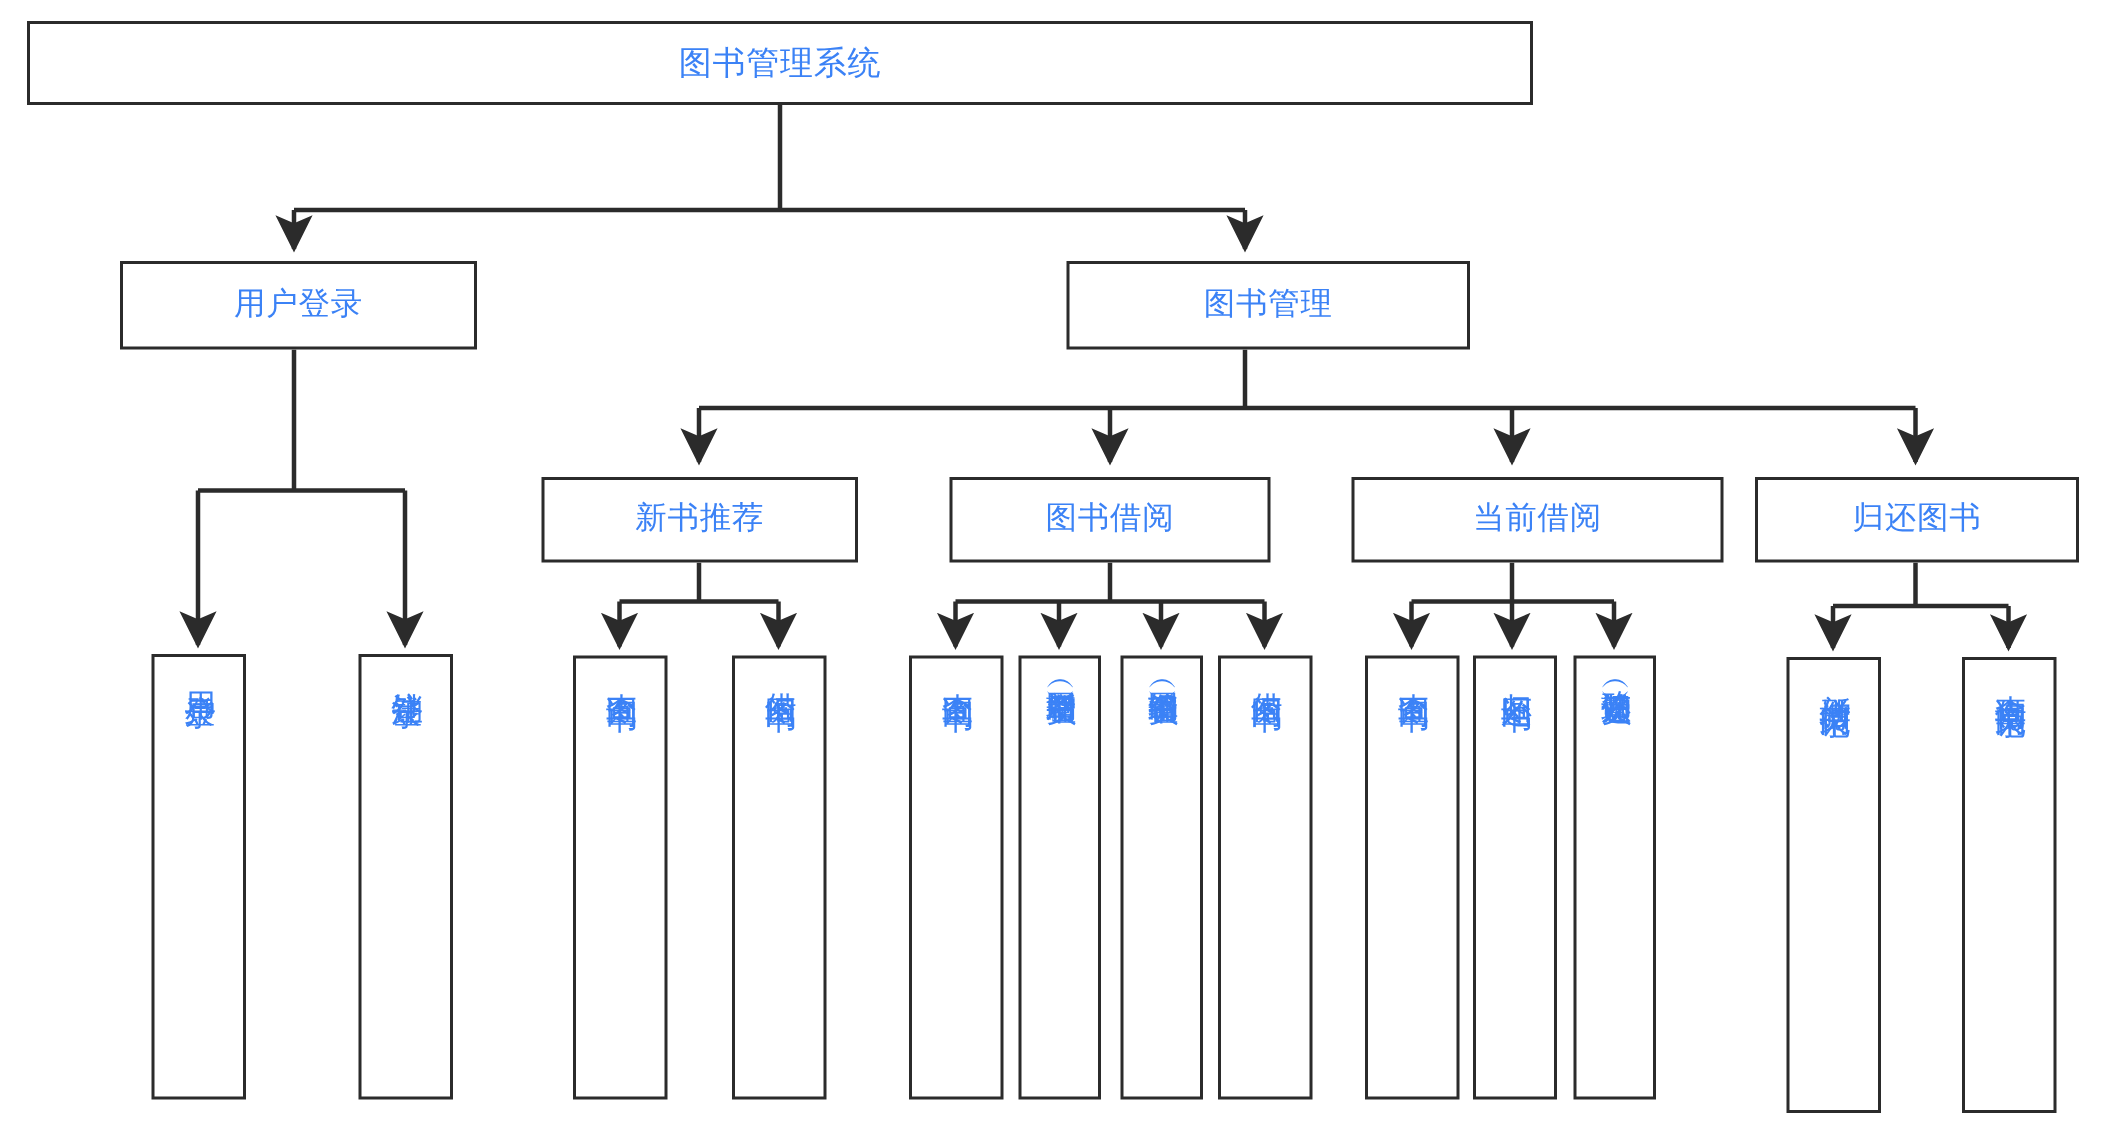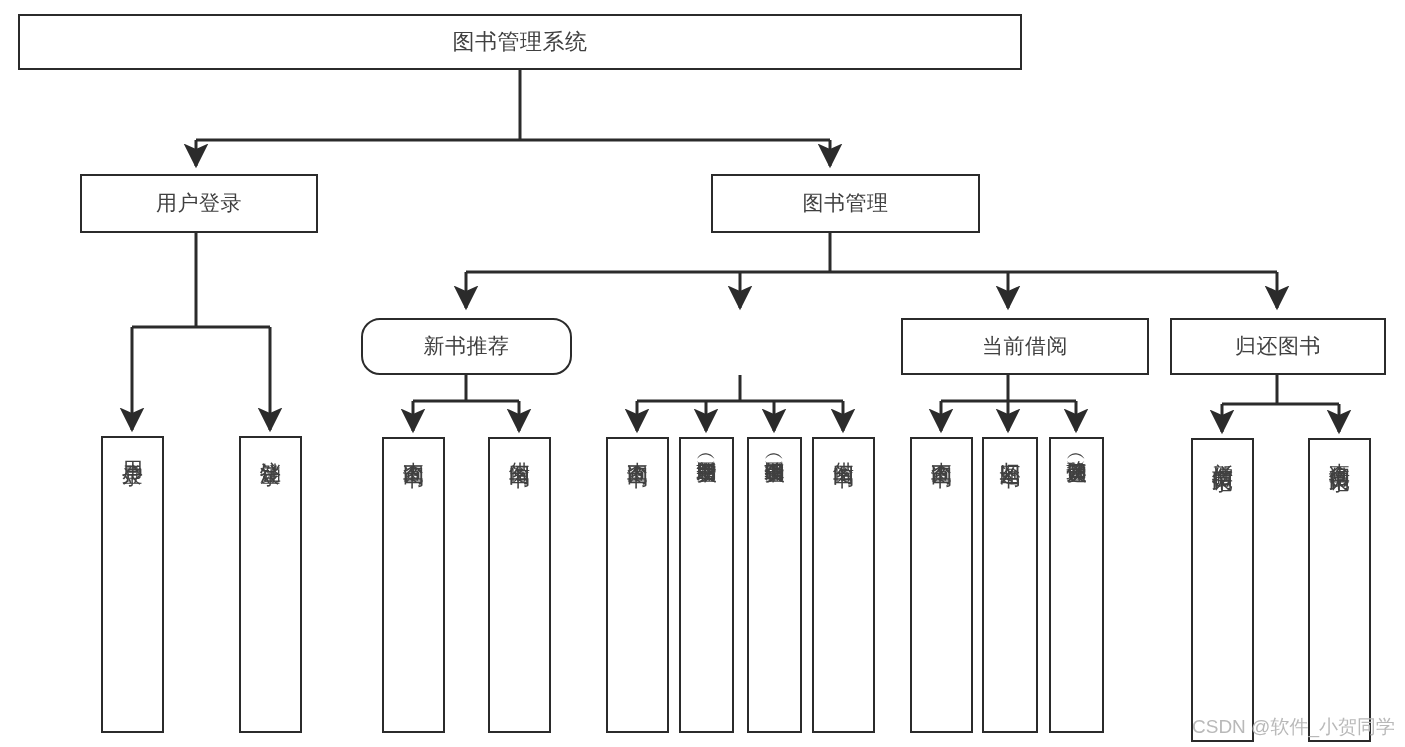--- a/index.html
+++ b/index.html
@@ -33,21 +33,21 @@
     border: 2px solid #2b2b2b;
     display: flex;
     align-items: center;
     justify-content: center;
     color: #2f2f2f;
   }
   .node .lbl {
     display: block;
     text-align: center;
     line-height: 1.18;
-    color: #404040;
+    color: #3b82f6;
     white-space: nowrap;
   }
   
   .node.horiz .lbl {
     font-size: 21px;
     letter-spacing: 0.5px;
   }
   .node.root .lbl {
     font-size: 22px;
   }
@@ -135,22 +135,25 @@
     <span class="lbl">图书管理系统</span>
   </div>
 
   <div class="node horiz" style="left:80px; top:174px; width:238px; height:59px;">
     <span class="lbl">用户登录</span>
   </div>
   <div class="node horiz" style="left:711px; top:174px; width:269px; height:59px;">
     <span class="lbl">图书管理</span>
   </div>
 
-  <div class="node horiz" style="left:361px; top:318px; width:211px; height:57px;border-radius:19px;">
+  <div class="node horiz" style="left:361px; top:318px; width:211px; height:57px;">
     <span class="lbl">新书推荐</span>
+  </div>
+  <div class="node horiz" style="left:633px; top:318px; width:214px; height:57px;">
+    <span class="lbl">图书借阅</span>
   </div>
   <div class="node horiz" style="left:901px; top:318px; width:248px; height:57px;">
     <span class="lbl">当前借阅</span>
   </div>
   <div class="node horiz" style="left:1170px; top:318px; width:216px; height:57px;">
     <span class="lbl">归还图书</span>
   </div>
 
   <div class="node vert" style="left:101px; top:436px; width:63px; height:297px;">
     <span class="lbl">用户登录</span>
@@ -189,15 +192,14 @@
     <span class="lbl">确认归还（管理员）</span>
   </div>
 
   <div class="node vert" style="left:1191px; top:438px; width:63px; height:304px;">
     <span class="lbl">新增借阅记录</span>
   </div>
   <div class="node vert" style="left:1308px; top:438px; width:63px; height:304px;">
     <span class="lbl">查询借阅记录</span>
   </div>
 
-  <div class="watermark" style="left:1192px; top:714px;">CSDN @软件_小贺同学</div>
 
 </div>
 
 </body></html>

